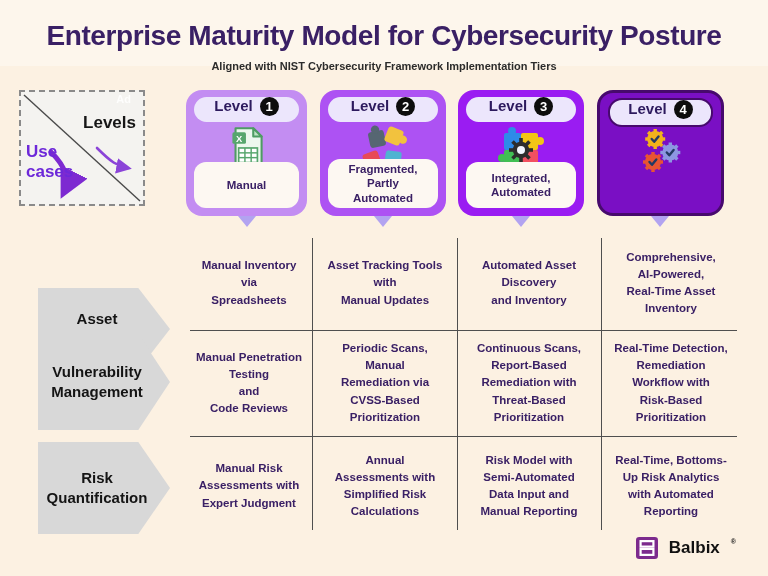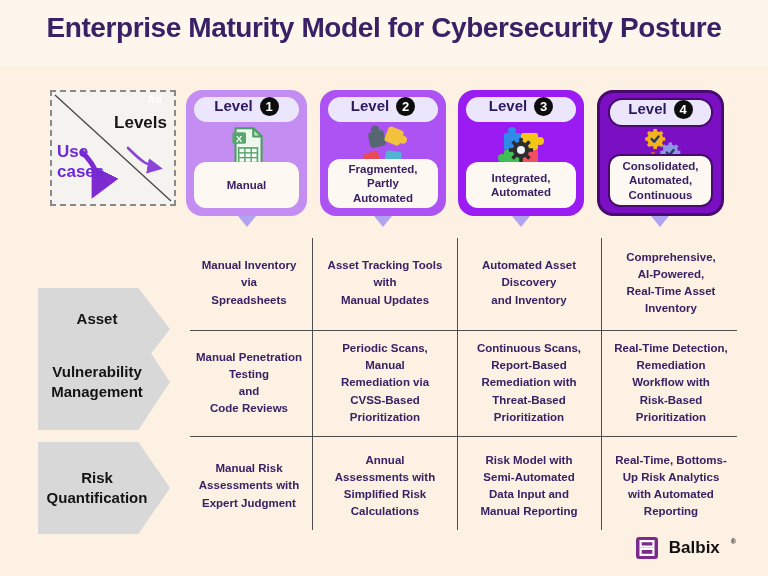--- a/index.html
+++ b/index.html
@@ -4,27 +4,27 @@
 <style>
   html,body{margin:0;padding:0;}
   body{
     width:768px;height:576px;position:relative;overflow:hidden;
     background:#fcf1e2;
     font-family:"Liberation Sans", sans-serif;
   }
   
   .header{position:absolute;left:0;top:0;width:768px;height:66px;background:#fdf6ec;text-align:center;}
   .title{
-    margin:0;padding-top:12px;font-size:28px;font-weight:800;color:#3a2065;letter-spacing:-0.4px;
+    margin:8px;padding-top:12px;font-size:28px;font-weight:800;color:#3a2065;letter-spacing:-0.4px;
   }
   .subtitle{margin:4px 0 0 0;font-size:11px;font-weight:600;color:#2c2c2c;}
 
   
   .matrix-box{
-    position:absolute;left:50px;top:90px;width:126px;height:116px;
+    position:absolute;left:19px;top:90px;width:126px;height:116px;
     background:#f4f3f0;border:2px dashed #8a8a8a;box-sizing:border-box;
   }
   .matrix-box svg{position:absolute;left:0;top:0;}
   .levels-word{position:absolute;right:7px;top:21px;font-size:17px;font-weight:800;color:#161616;}
   .usecases-word{position:absolute;left:5px;top:50px;font-size:17px;font-weight:800;color:#6d28d9;white-space:pre-line;line-height:1.2;}
   .watermark{position:absolute;right:12px;top:1px;font-size:11px;color:rgba(255,255,255,0.85);font-weight:600;}
 
   
   .card{
     position:absolute;top:90px;height:126px;border-radius:16px;box-sizing:border-box;
@@ -92,20 +92,21 @@
   
   .logo{position:absolute;right:32px;bottom:17px;display:flex;align-items:center;gap:11px;}
   .logo-text{font-size:17px;font-weight:800;color:#111;}
   .logo-reg{font-size:7px;font-weight:700;color:#111;vertical-align:super;position:relative;top:-7px;}
 </style>
 </head>
 <body>
 
 <div class="header">
   <h1 class="title">Enterprise Maturity Model for Cybersecurity Posture</h1>
+  <p class="subtitle">Aligned with NIST Cybersecurity Framework Implementation Tiers</p>
 </div>
 
 <div class="matrix-box">
   <svg width="122" height="112" viewBox="0 0 122 112">
     <defs>
       <marker id="ah1" markerWidth="7" markerHeight="7" refX="4.5" refY="3" orient="auto">
         <path d="M0 0 L6 3 L0 6 Z" fill="#7d2ad1"></path>
       </marker>
       <marker id="ah2" markerWidth="8" markerHeight="8" refX="4.5" refY="3" orient="auto">
         <path d="M0 0 L6 3 L0 6 Z" fill="#8b44d8"></path>
@@ -251,23 +252,20 @@
         <rect x="16.3" y="26" width="3.4" height="5" transform="rotate(135 18 36)"></rect>
         <rect x="16.3" y="26" width="3.4" height="5" transform="rotate(180 18 36)"></rect>
         <rect x="16.3" y="26" width="3.4" height="5" transform="rotate(225 18 36)"></rect>
         <rect x="16.3" y="26" width="3.4" height="5" transform="rotate(270 18 36)"></rect>
         <rect x="16.3" y="26" width="3.4" height="5" transform="rotate(315 18 36)"></rect>
         <circle cx="18" cy="36" r="8"></circle>
       </g>
       <path d="M14.5 36 l2.5 2.8 4.3-5.4" stroke="#233a63" stroke-width="2.4" fill="none" stroke-linecap="round" stroke-linejoin="round"></path>
     </svg>
   </div>
-  <div class="label-box">Consolidated,
-Automated,
-Continuous</div>
 </div>
 <div class="pointer" style="left:651px;"></div>
 
 <div class="rowlabel r1">Asset
 Inventory</div>
 <div class="rowlabel r2">Vulnerability
 Management</div>
 <div class="rowlabel r3">Risk
 Quantification</div>
 

